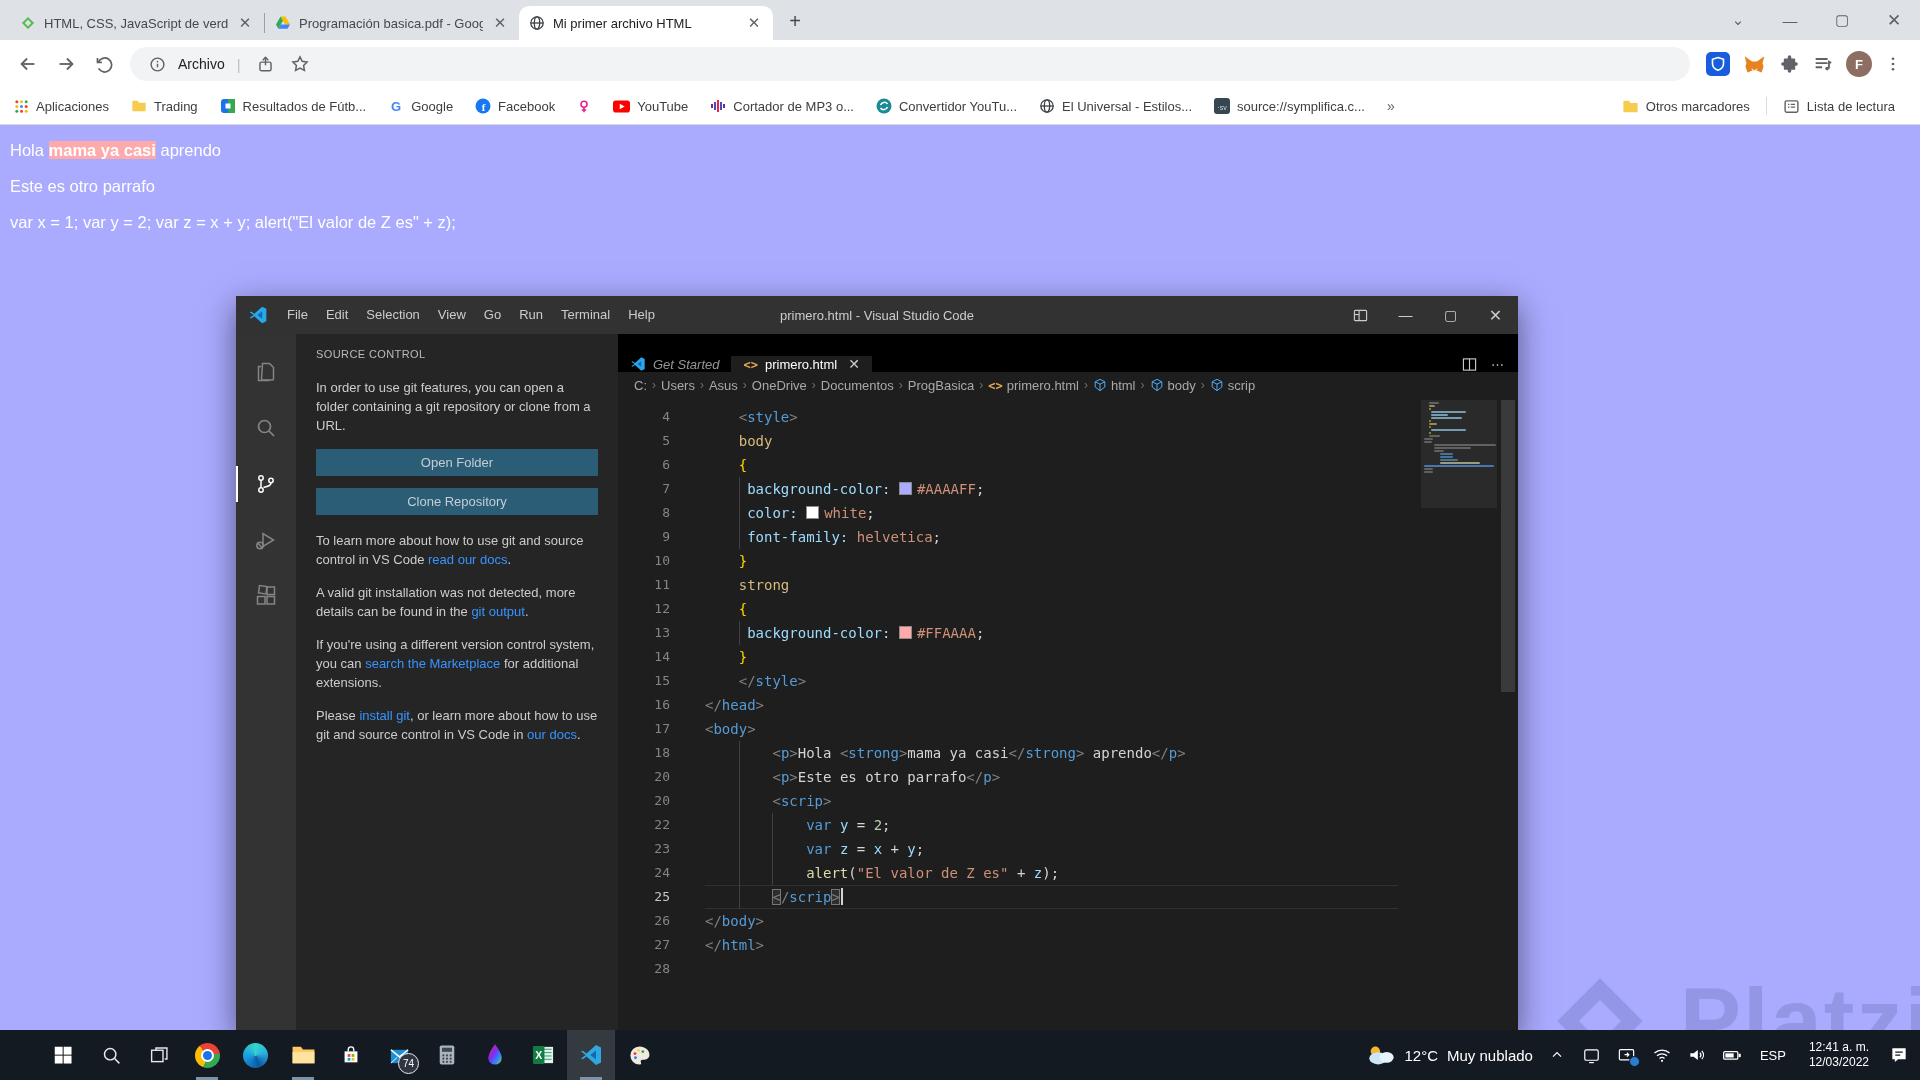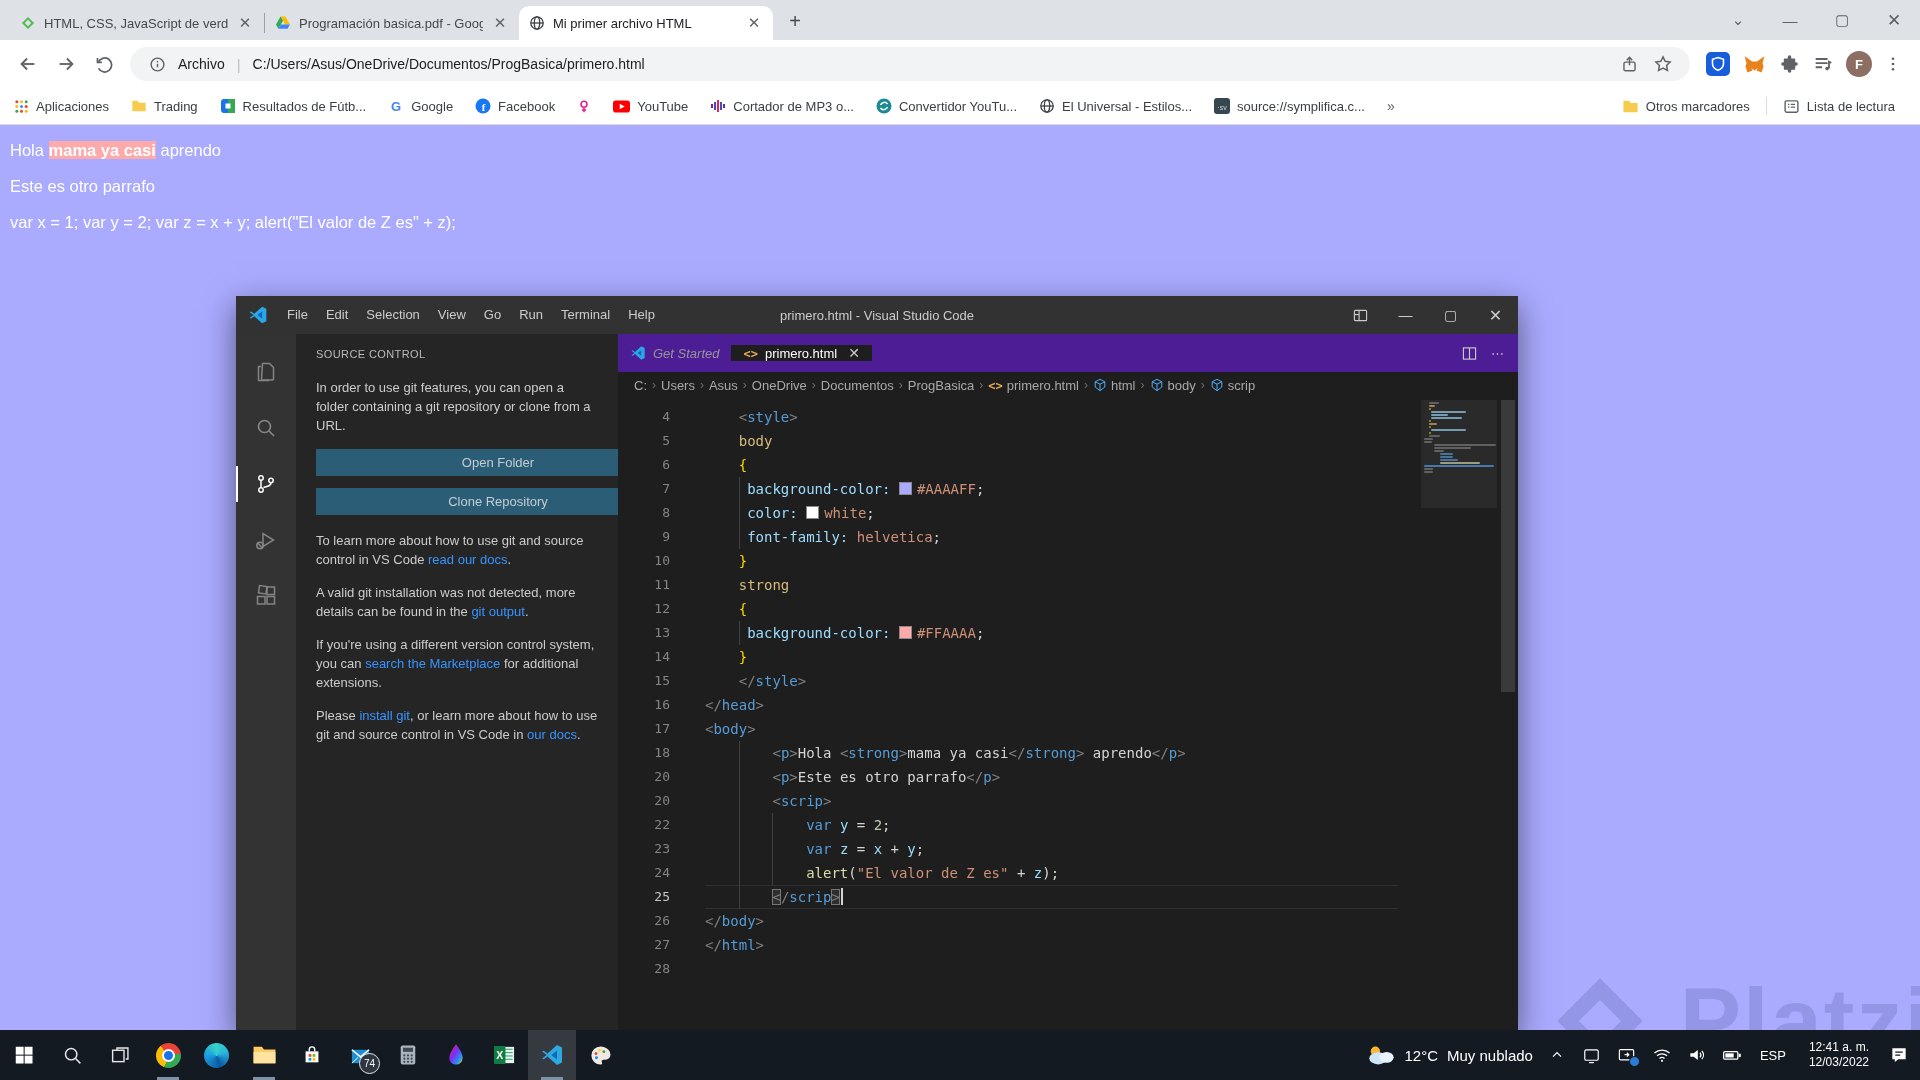--- a/index.html
+++ b/index.html
@@ -45,23 +45,23 @@
   .vs-body{display:flex;height:696px;}
   .actbar{width:60px;background:#333333;display:flex;flex-direction:column;align-items:center;padding-top:10px;}
   .actitem{width:60px;height:56px;display:flex;align-items:center;justify-content:center;color:#858585;position:relative;}
   .actitem.active{color:#ffffff;}
   .actitem.active::before{content:"";position:absolute;left:0;top:10px;bottom:10px;width:2px;background:#fff;}
   .sidebar{width:322px;background:#252526;color:#cccccc;overflow:hidden;}
   .sb-head{font-size:11px;color:#bbbbbb;letter-spacing:.4px;padding:14px 20px 4px 20px;}
   .sb-body{padding:14px 20px;font-size:13px;line-height:19px;}
   .sb-body p{margin:0 0 14px 0;}
   .sb-link{color:#3794ff;}
-  .sb-btn{display:block;width:100%;height:27px;line-height:27px;text-align:center;background:#2b5d77;color:#c3ced4;margin:2px 0 12px 0;font-size:13px;padding-left:41px;}
+  .sb-btn{display:block;width:100%;height:27px;line-height:27px;text-align:center;background:#2b5d77;color:#c3ced4;margin:2px 0 12px 0;font-size:13px;}
   .editor{flex:1;display:flex;flex-direction:column;background:#1e1e1e;position:relative;}
-  .edtabs{height:38px;background:#4c1d95;display:flex;align-items:center;}
+  .edtabs{height:38px;background:#000000;display:flex;align-items:flex-end;}
   .edtab{display:flex;align-items:center;gap:7px;padding:0 12px;font-size:13px;color:#969696;}
   .edtab.preview .lbl{font-style:italic;}
   .edtab.active{background:#1e1e1e;color:#ffffff;}
   .edtab .tclose2{font-size:14px;margin-left:4px;color:#cccccc;}
   .edtab-actions{margin-left:auto;display:flex;align-items:center;gap:14px;padding-right:14px;color:#cccccc;}
   .crumbs{height:26px;display:flex;align-items:center;padding:0 16px;color:#a9a9a9;font-size:13px;white-space:nowrap;}
   .crumb{display:flex;align-items:center;gap:4px;}
   .crumb-sep{color:#6e6e6e;margin:0 5px;font-size:12px;}
   .code-ic{color:#e8ab53;font-weight:bold;font-size:12px;font-family:"DejaVu Sans Mono",monospace;}
   .codearea{flex:1;position:relative;padding-top:7px;font-family:"DejaVu Sans Mono",monospace;font-size:14px;overflow:hidden;}
@@ -182,21 +182,20 @@
       <div class="omnibox">
         <span class="obicon">
             <svg width="17" height="17" viewBox="0 0 24 24">
               <circle cx="12" cy="12" r="9" fill="none" stroke="#5f6368" stroke-width="2"></circle>
               <path d="M12 11v5" stroke="#5f6368" stroke-width="2"></path>
               <circle cx="12" cy="7.8" r="1.2" fill="#5f6368"></circle>
             </svg>
           </span>
         <span>Archivo</span>
         <span class="sep">|</span>
-        <span class="url">C:/Users/Asus/OneDrive/Documentos/ProgBasica/primero.html</span>
         <span class="obicon">
             <svg width="19" height="19" viewBox="0 0 24 24" fill="none" stroke="#5f6368" stroke-width="1.8">
               <rect x="5" y="9" width="14" height="11" rx="2"></rect>
               <path d="M12 13V3.5"></path>
               <path d="M8.5 6.5L12 3l3.5 3.5"></path>
             </svg>
           </span>
         <span class="obicon">
             <svg width="20" height="20" viewBox="0 0 24 24" fill="none" stroke="#5f6368" stroke-width="1.8">
               <path d="M12 3.5l2.6 5.3 5.9.9-4.2 4.1 1 5.8L12 16.9l-5.3 2.7 1-5.8-4.2-4.1 5.9-.9z"></path>
@@ -667,21 +666,21 @@
             <div class="crow">
               <div class="ln">28</div>
               <div class="lc"></div>
             </div>
           </div>
       </div>
     </div>
   </div>
 
   <div id="taskbar">
-    <div id="tb-apps" style="display:flex;align-items:center;height:50px;">
+    <div id="tb-apps" style="display:flex;align-items:center;height:50px;padding-left:39px;">
         <div class="tb-app">
           <svg width="22" height="22" viewBox="0 0 24 24" fill="#fff">
             <rect x="3" y="3" width="8.6" height="8.6"></rect>
             <rect x="12.7" y="3" width="8.6" height="8.6"></rect>
             <rect x="3" y="12.7" width="8.6" height="8.6"></rect>
             <rect x="12.7" y="12.7" width="8.6" height="8.6"></rect>
           </svg>
         </div>
         <div class="tb-app">
           <svg width="21" height="21" viewBox="0 0 24 24" fill="none" stroke="#e8e8e8" stroke-width="1.7">

